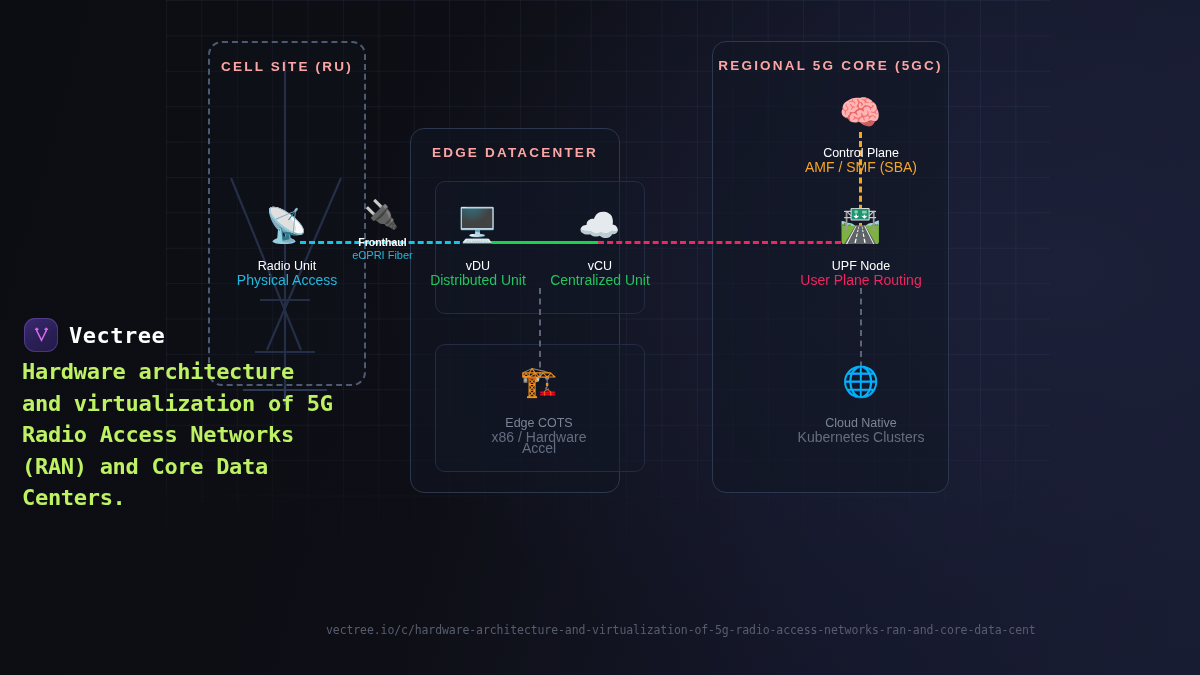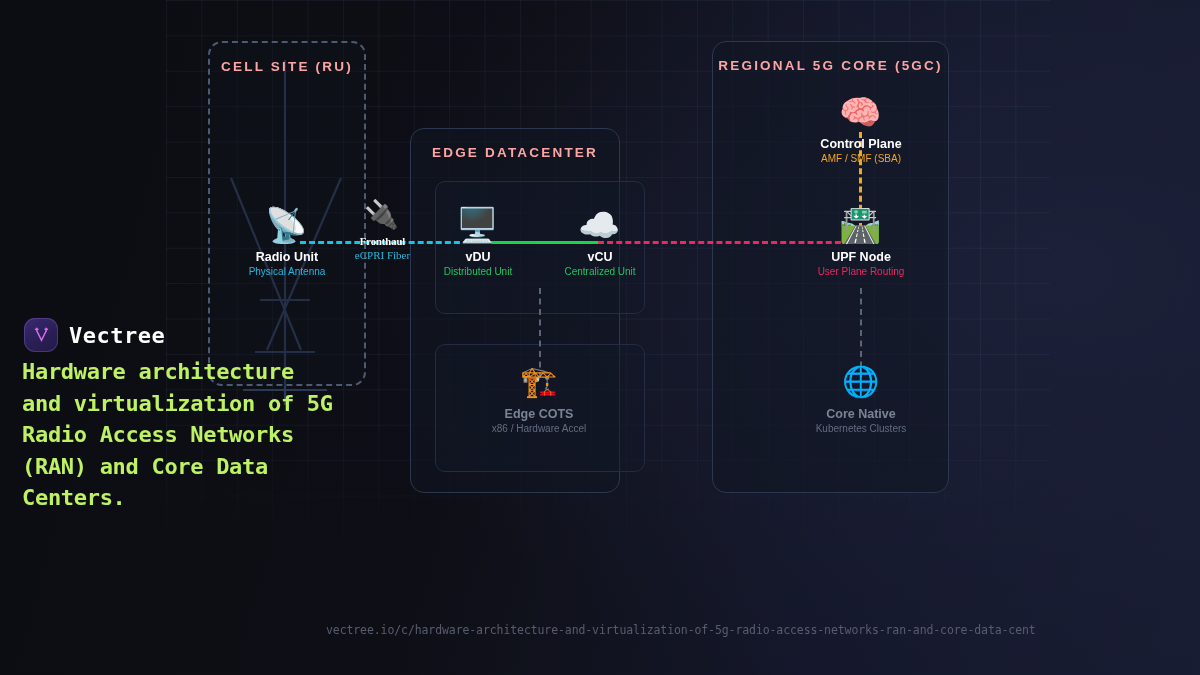--- a/index.html
+++ b/index.html
@@ -60,22 +60,22 @@
     background:rgba(20,25,41,0.42);
   }
   #subbox-vdu-vcu{ left:24px; top:52px; width:210px; height:133px; }
   #subbox-cots{   left:24px; top:215px; width:210px; height:128px; }
 
   
   .node{ position:absolute; width:132px; margin-left:-66px; text-align:center; }
   .node-emoji{ font-size:34px; line-height:40px; display:block;
                font-family:"DejaVu Sans", sans-serif; }
   .node-emoji.sm{ font-size:30px; }
-  .node-label{ font-size:12.5px; font-weight:700; color:#ffffff; margin-top:5px; line-height:14px; }
-  .node-sub{ font-size:10px; margin-top:2px; line-height:11px; }
+  .node-label{ font-size:12.5px; font-weight:400; color:#ffffff; margin-top:14px; line-height:14px; }
+  .node-sub{ font-size:14px; margin-top:2px; line-height:11px; }
   .node.dim .node-label{ color:#7b8496; }
   .node.dim .node-sub{ color:#646d80; }
 
   
   .line{ position:absolute; height:0; }
   .line.dash-cyan{ border-top:3.5px dashed #11c5e8; }
   .line.solid-green{ border-top:3.5px solid #18d44a; }
   .line.dash-red{ border-top:3.5px dashed #f0265e; }
   .vline{ position:absolute; width:0; }
   .vline.dash-orange{ border-left:3.5px dashed #f5a524; }
@@ -142,21 +142,21 @@
   <div class="line solid-green" style="left:474px; top:241px; width:130px;"></div>
   <div class="line dash-red" style="left:598px; top:241px; width:252px;"></div>
 
   <div class="vline dash-orange" style="left:859px; top:132px; height:106px;"></div>
   <div class="vline dash-grey" style="left:539px; top:288px; height:90px;"></div>
   <div class="vline dash-grey" style="left:860px; top:288px; height:90px;"></div>
 
   <div class="node" style="left:287px; top:205px;">
     <span class="node-emoji">📡</span>
     <div class="node-label">Radio Unit</div>
-    <div class="node-sub" style="color:#22b8e0">Physical Antenna</div>
+    <div class="node-sub" style="color:#22b8e0">Physical Access</div>
   </div>
 
   <div class="node" style="left:478px; top:205px;">
     <span class="node-emoji">🖥️</span>
     <div class="node-label">vDU</div>
     <div class="node-sub" style="color:#22c55e">Distributed Unit</div>
   </div>
 
   <div class="node" style="left:600px; top:205px;">
     <span class="node-emoji">☁️</span>
@@ -177,25 +177,25 @@
   </div>
 
   <div class="node" style="left:861px; top:205px;">
     <span class="node-emoji">🛣️</span>
     <div class="node-label">UPF Node</div>
     <div class="node-sub" style="color:#f0265e">User Plane Routing</div>
   </div>
 
   <div class="node dim" style="left:861px; top:362px;">
     <span class="node-emoji sm">🌐</span>
-    <div class="node-label">Core Native</div>
+    <div class="node-label">Cloud Native</div>
     <div class="node-sub">Kubernetes Clusters</div>
   </div>
 
-  <div class="link-label" style="left:330px; top:236px; width:105px;font-family:Liberation Serif, serif;">
+  <div class="link-label" style="left:330px; top:236px; width:105px;">
     <div class="lt">Fronthaul</div>
     <div class="ls" style="color:#22b8e0">eCPRI Fiber</div>
   </div>
   <span style="position:absolute; left:364px; top:198px; font-size:28px; font-family:'DejaVu Sans',sans-serif;">🔌</span>
 
 </div>
 
 <div id="overlay">
   <div id="brand">
     <div id="logo-mark">

